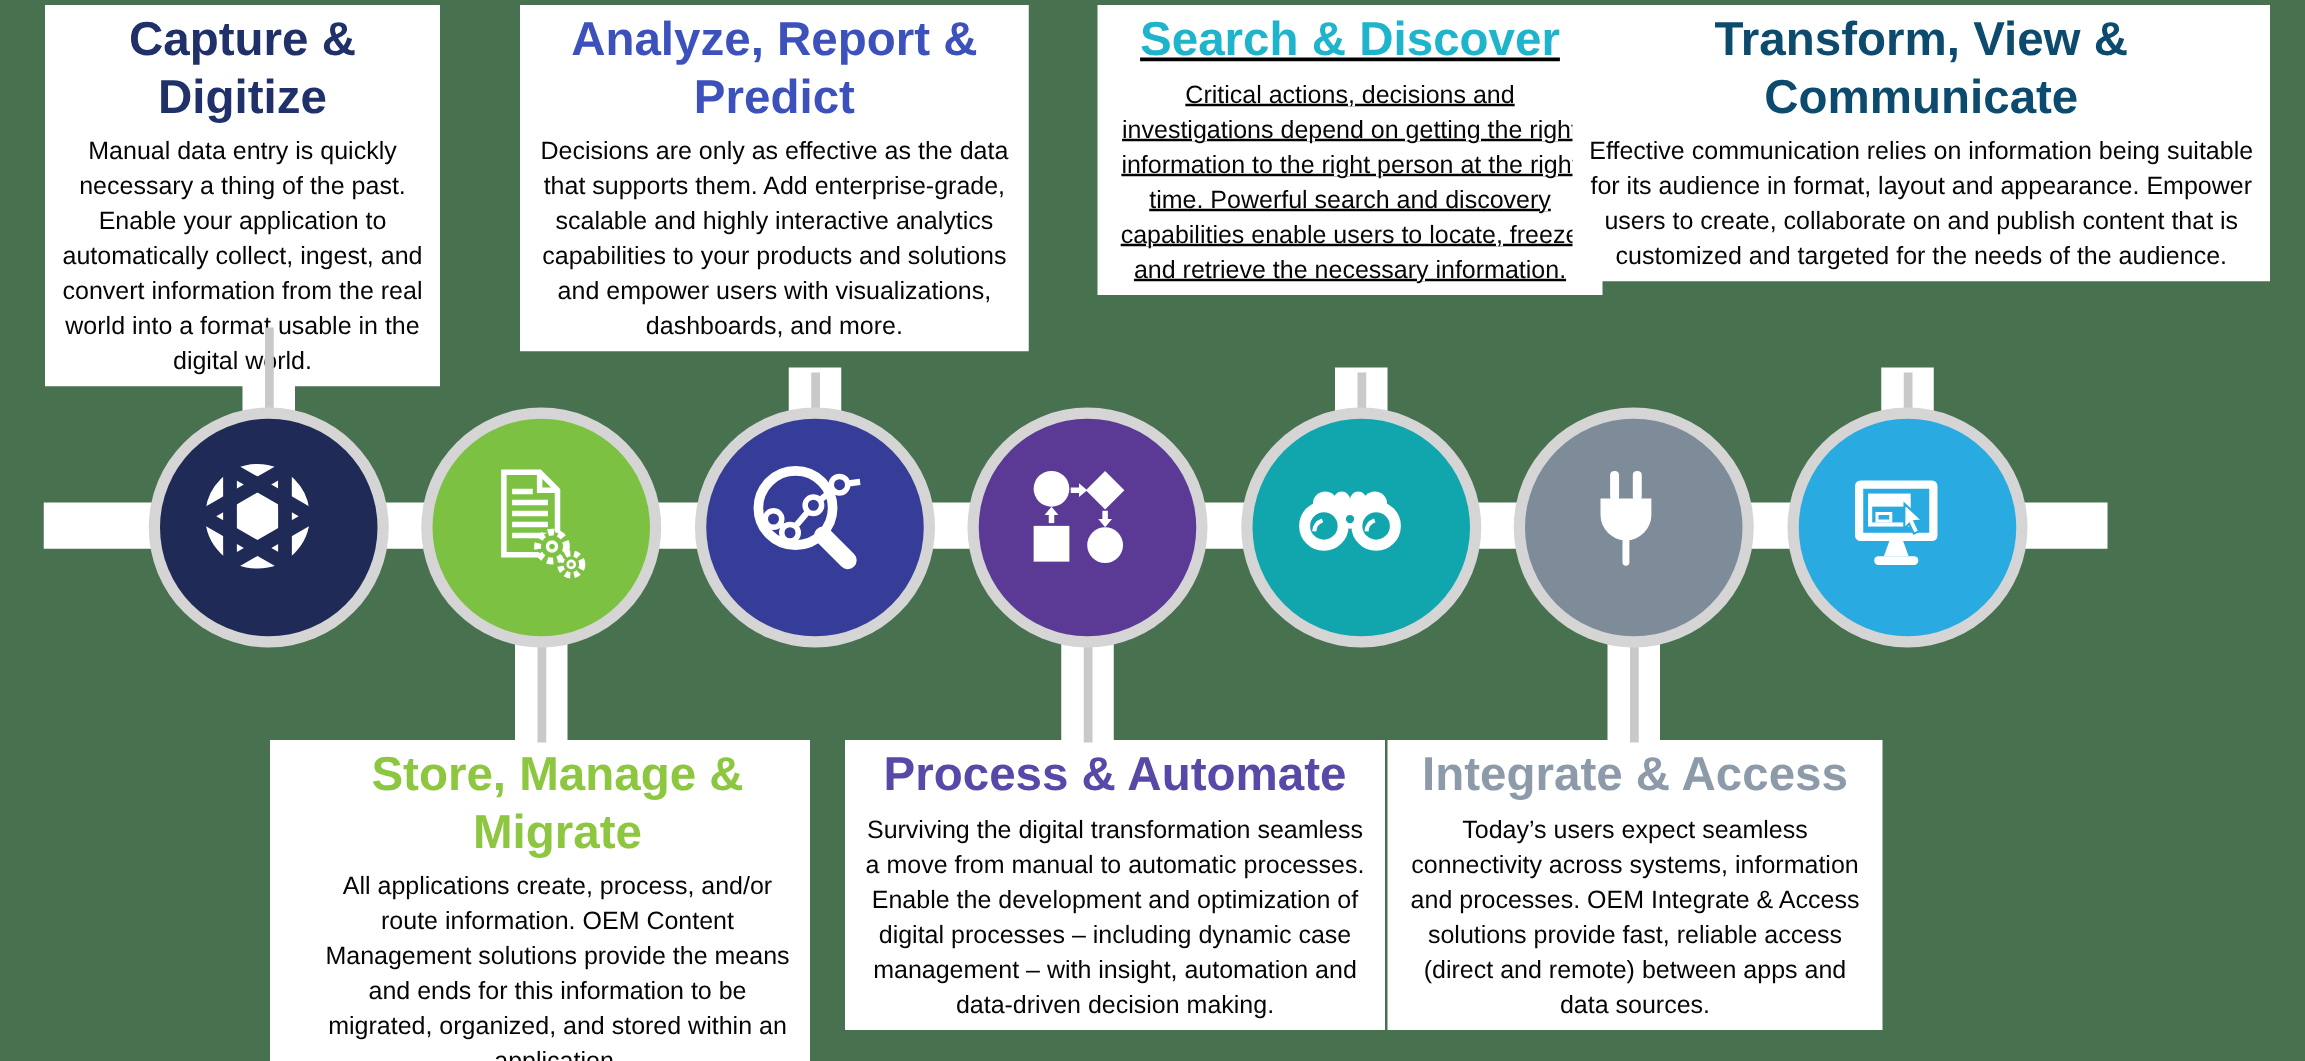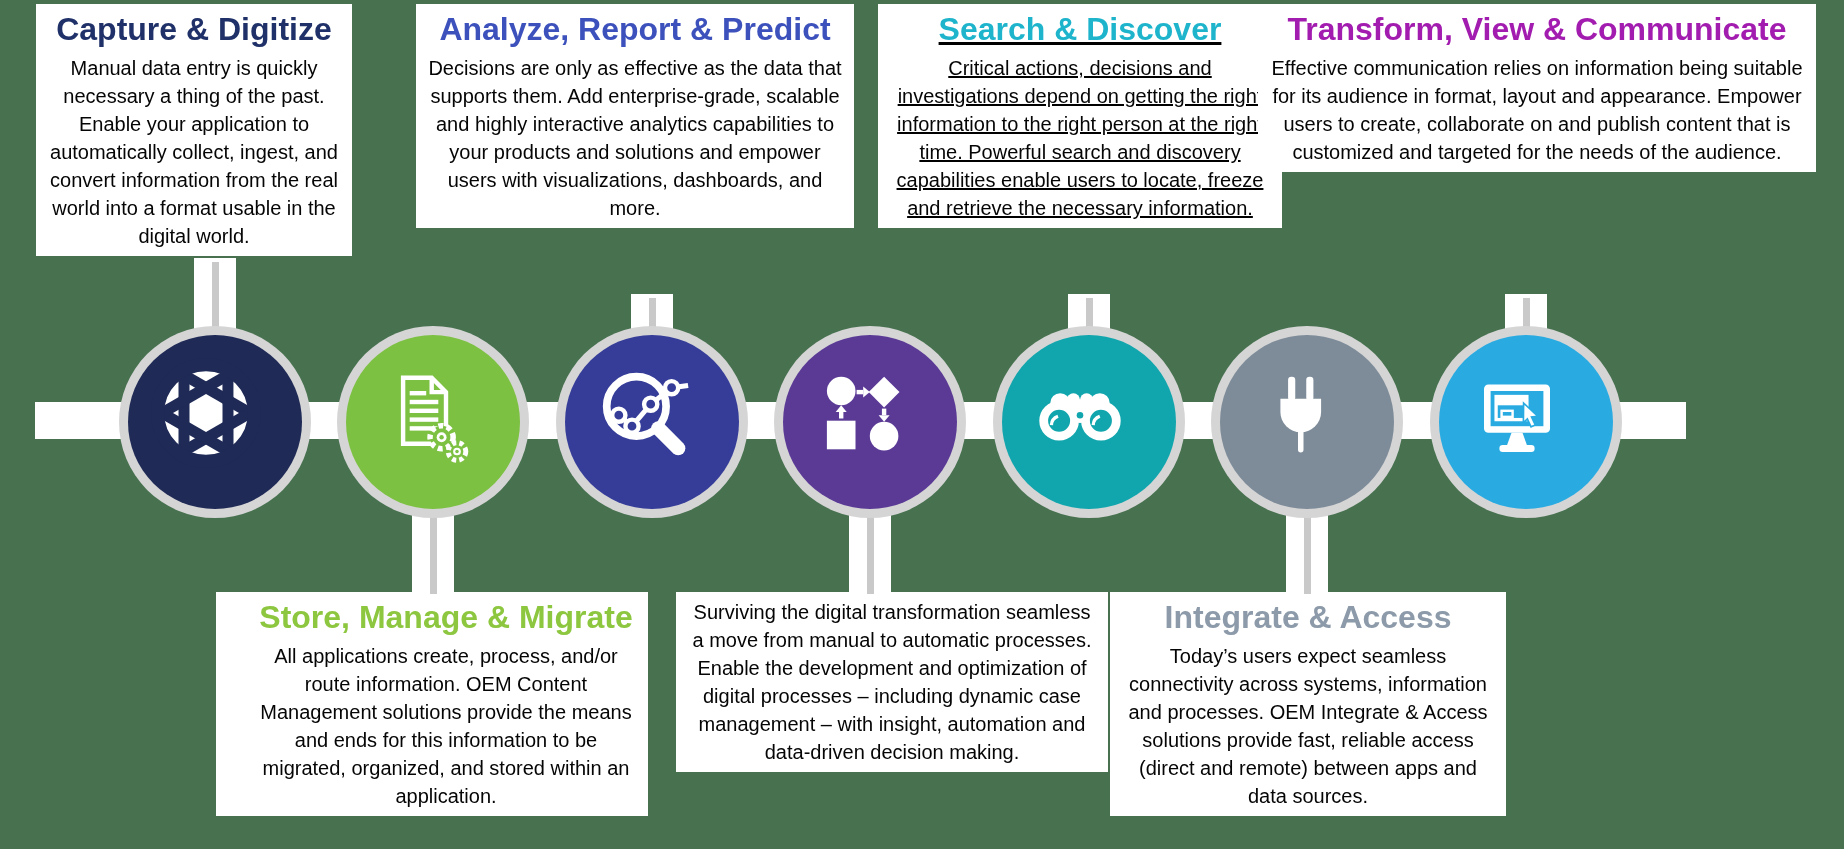--- a/index.html
+++ b/index.html
@@ -1,20 +1,20 @@
 <!DOCTYPE html>
 <html><head>
 <meta charset="utf-8">
 <style>
   html,body{margin:0;padding:0;background:#47714F;}
   .canvas{position:relative;width:1844px;height:849px;background:#47714F;overflow:hidden;
           font-family:"Liberation Sans", sans-serif;}
   .band{position:absolute;left:35px;top:402px;width:1651px;height:37px;background:#FFFFFF;z-index:1;}
   .panel{position:absolute;background:#FFFFFF;text-align:center;padding:6px 10px;z-index:2;box-sizing:border-box;}
-  .stage-title{font-weight:bold;font-size:32px;line-height:1.2;margin:0 0 6px 0;letter-spacing:0px;}
+  .stage-title{font-weight:bold;font-size:38px;line-height:1.2;margin:0 0 6px 0;letter-spacing:0px;}
   .stage-body{font-size:20px;line-height:28px;color:#050505;margin:0;}
   .chute{position:absolute;background:#FFFFFF;z-index:2;}
   .cline{position:absolute;background:#C9C9C9;z-index:3;}
   .circle{position:absolute;width:192px;height:192px;border-radius:50%;background:#D5D5D5;z-index:4;}
   .circle .inner{position:absolute;left:9px;top:9px;width:174px;height:174px;border-radius:50%;}
   .circle svg{position:absolute;left:32px;top:32px;width:110px;height:110px;}
 </style>
 </head>
 <body>
 
@@ -71,21 +71,21 @@
         <circle cx="44" cy="44" r="27" fill="none" stroke="#fff" stroke-width="7"></circle>
         <line x1="64" y1="64" x2="82" y2="82" stroke="#fff" stroke-width="13" stroke-linecap="round"></line>
         <polyline points="28,52 40,62 57,42 76,27" fill="none" stroke="#fff" stroke-width="4.5"></polyline>
         <line x1="76" y1="27" x2="91" y2="25" stroke="#fff" stroke-width="4.5"></line>
         <circle cx="28" cy="52" r="6" fill="#363D99" stroke="#fff" stroke-width="4"></circle>
         <circle cx="40" cy="62" r="6" fill="#363D99" stroke="#fff" stroke-width="4"></circle>
         <circle cx="57" cy="42" r="6" fill="#363D99" stroke="#fff" stroke-width="4"></circle>
         <circle cx="76" cy="27" r="6" fill="#363D99" stroke="#fff" stroke-width="4"></circle>
       </svg>
     </div>
-    <div class="panel" style="left: 416px; top: 4px; width: 438px;">
+    <div class="panel" style="left: 416px; top: 4px; width: 407px;">
       <div class="stage-title" style="color: rgb(61, 81, 188);">Analyze, Report &amp; Predict</div>
       <div class="stage-body">Decisions are only as effective as the data that supports them. Add enterprise-grade, scalable and highly interactive analytics capabilities to your products and solutions and empower users with visualizations, dashboards, and more.</div>
     </div>
     <div class="chute" style="left: 849px; width: 42px; top: 510px; height: 84px;"></div>
     <div class="cline" style="left: 866.5px; width: 7px; top: 514px; height: 80px;"></div>
     <div class="circle" style="left: 774px; top: 326px;">
       <div class="inner" style="background: rgb(91, 58, 150);"></div>
       <svg viewBox="0 0 100 100">
         <circle cx="32" cy="30" r="13" fill="#fff"></circle>
         <polygon points="71,17 85,31 71,45 57,31" fill="#fff"></polygon>
@@ -93,20 +93,21 @@
         <circle cx="71" cy="71" r="13" fill="#fff"></circle>
         <line x1="46" y1="31" x2="52" y2="31" stroke="#fff" stroke-width="4"></line>
         <polygon points="52,26 58,31 52,36" fill="#fff"></polygon>
         <line x1="71" y1="46" x2="71" y2="52" stroke="#fff" stroke-width="4"></line>
         <polygon points="66,52 71,58 76,52" fill="#fff"></polygon>
         <line x1="32" y1="55" x2="32" y2="49" stroke="#fff" stroke-width="4"></line>
         <polygon points="27,49 32,43 37,49" fill="#fff"></polygon>
       </svg>
     </div>
     <div class="panel" style="left: 676px; top: 592px; width: 432px;">
+      <div class="stage-title" style="color: rgb(88, 72, 168);">Process &amp; Automate</div>
       <div class="stage-body">Surviving the digital transformation seamless a move from manual to automatic processes. Enable the development and optimization of digital processes – including dynamic case management – with insight, automation and data-driven decision making.</div>
     </div>
     <div class="chute" style="left: 1068px; width: 42px; top: 294px; height: 40px;"></div>
     <div class="cline" style="left: 1085.5px; width: 7px; top: 298px; height: 36px;"></div>
     <div class="circle" style="left: 993px; top: 326px;">
       <div class="inner" style="background: rgb(17, 166, 173);"></div>
       <svg viewBox="0 0 100 100">
         <circle cx="32" cy="41" r="9" fill="#fff"></circle>
         <circle cx="68" cy="41" r="9" fill="#fff"></circle>
         <circle cx="44" cy="38" r="6" fill="#fff"></circle>
@@ -148,16 +149,16 @@
         <rect x="26" y="30" width="48" height="32" fill="#29ABE2"></rect>
         <rect x="31" y="35" width="28" height="21" fill="none" stroke="#fff" stroke-width="3"></rect>
         <rect x="31" y="35" width="28" height="8" fill="#fff"></rect>
         <rect x="36" y="48" width="10" height="5.5" fill="none" stroke="#fff" stroke-width="2.2"></rect>
         <polygon points="56,41 69,53 63.2,53.6 66.6,60.8 62.8,62.6 59.4,55.4 55.8,59" fill="#fff" stroke="#29ABE2" stroke-width="1.5"></polygon>
         <polygon points="45,68 55,68 59,79 41,79" fill="#fff"></polygon>
         <rect x="34" y="79" width="32" height="6.5" rx="3" fill="#fff"></rect>
       </svg>
     </div>
     <div class="panel" style="left: 1258px; top: 4px; width: 558px;">
-      <div class="stage-title" style="color: #a21caf;">Transform, View &amp; Communicate</div>
+      <div class="stage-title" style="color: #0c4a6e;">Transform, View &amp; Communicate</div>
       <div class="stage-body">Effective communication relies on information being suitable for its audience in format, layout and appearance. Empower users to create, collaborate on and publish content that is customized and targeted for the needs of the audience.</div>
     </div>
   </div>
 
 </body></html>

